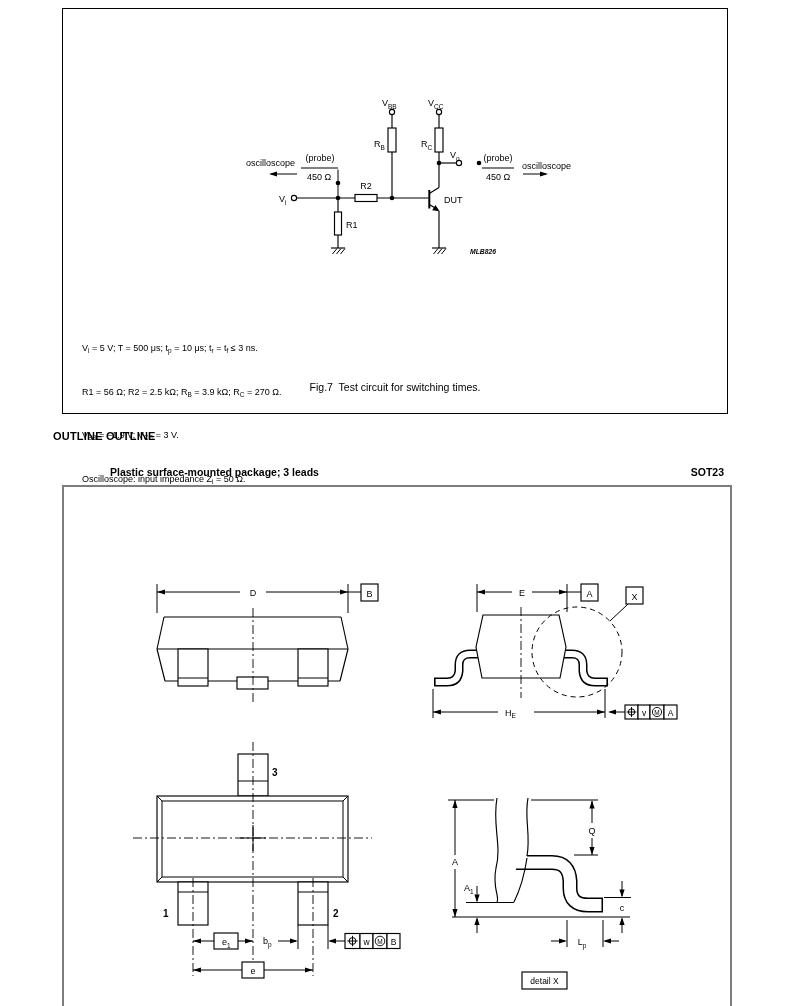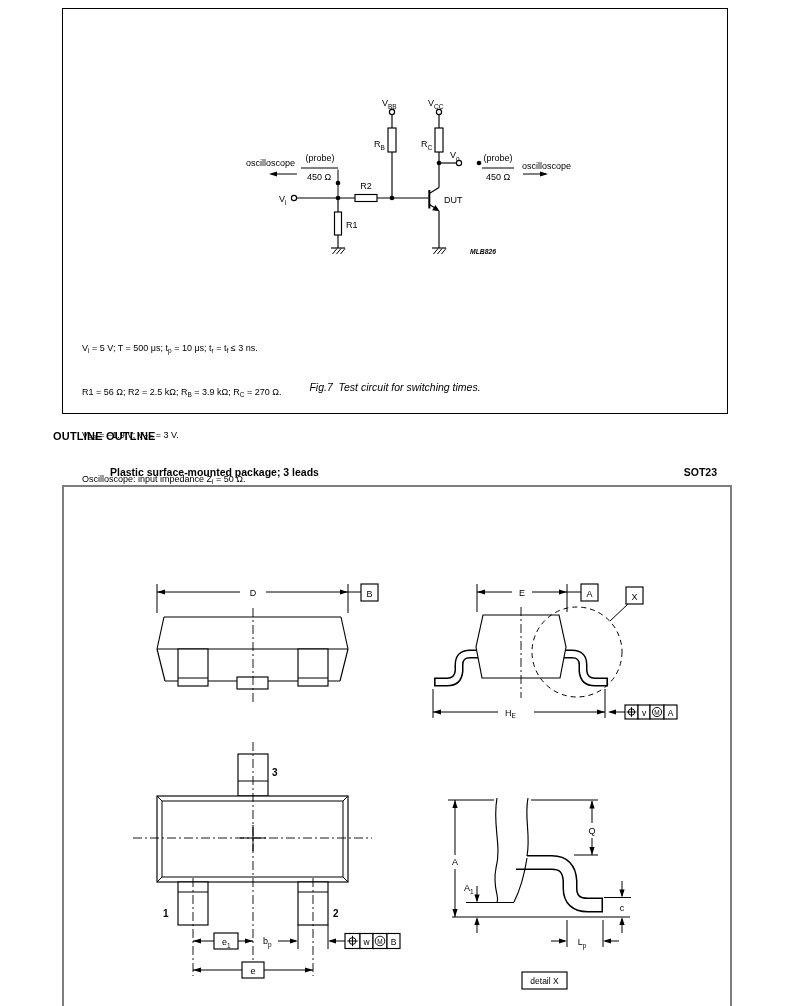--- a/index.html
+++ b/index.html
@@ -1,26 +1,26 @@
 <!DOCTYPE html>
 <html><head>
 <meta charset="utf-8">
 <style>
   html,body{margin:0;padding:0;background:#fff;}
   .page{position:relative;width:790px;height:1006px;background:#ffffff;overflow:hidden;
         font-family:"Liberation Sans","DejaVu Sans",sans-serif;color:#000;}
   .figbox{position:absolute;left:62px;top:8px;width:664px;height:404px;border:1px solid #000;background:#fff;}
   .figbox svg{position:absolute;left:-1px;top:-1px;}
   .notes{position:absolute;left:19px;top:303px;font-size:9px;line-height:14.5px;white-space:pre;}
-  .caption{position:absolute;left:0;top:372px;width:100%;text-align:center;font-size:10.5px;white-space:pre;font-style:italic;}
+  .caption{position:absolute;left:0;top:372px;width:100%;text-align:center;font-size:10.5px;white-space:pre;}
   sub{font-size:.72em;vertical-align:-0.28em;line-height:0;}
   .pkg-heading{position:absolute;left:53px;top:430px;font-size:11px;font-weight:bold;letter-spacing:.2px;}
   .pkg-subrow{position:absolute;left:62px;top:466px;width:670px;font-size:10.5px;font-weight:bold;}
   .pkg-subtitle{position:absolute;left:4px;top:0;padding-left:44px;}
-  .pkg-code{position:absolute;right:15px;top:0;}
+  .pkg-code{position:absolute;right:8px;top:0;}
   .pkgsvg{position:absolute;left:62px;top:485px;}
   svg text{fill:#000;font-family:"Liberation Sans","DejaVu Sans",sans-serif;}
   .t9{font-size:9px;} .t85{font-size:8.5px;} .b10{font-size:10px;font-weight:bold;}
   .it7{font-size:6.8px;font-style:italic;font-weight:bold;}
   .ln{stroke:#000;stroke-width:1.15;fill:none;}
   .dim{stroke:#000;stroke-width:1;fill:none;}
   .cl{stroke:#000;stroke-width:.9;fill:none;stroke-dasharray:9 3 2 3;}
   .dash{stroke:#000;stroke-width:1;fill:none;stroke-dasharray:5 4;}
   .wfill{fill:#fff;stroke:#000;stroke-width:1.15;}
   .arr{fill:#000;stroke:none;}

